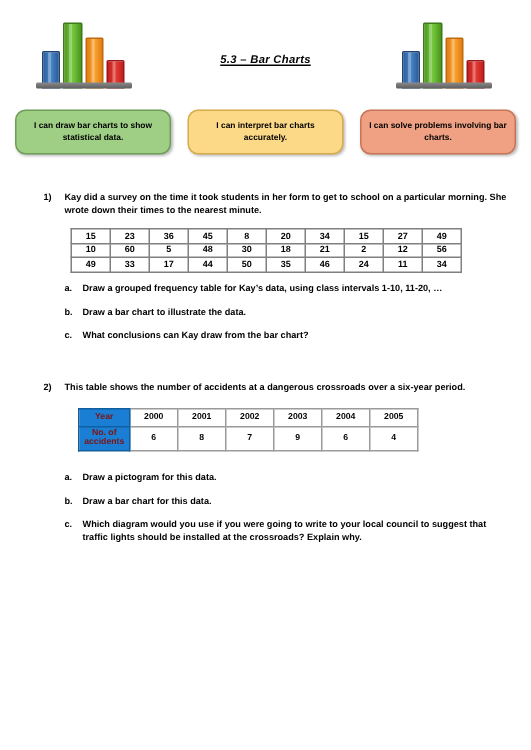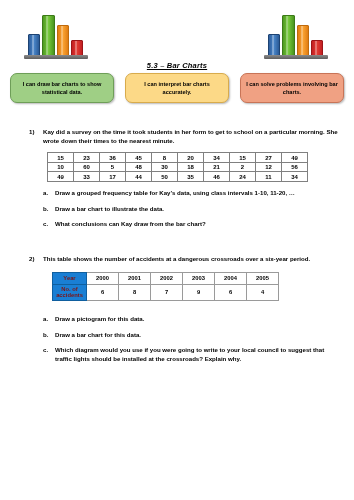--- a/index.html
+++ b/index.html
@@ -75,21 +75,21 @@
     width: 64px;
     height: 4px;
     background: linear-gradient(to bottom,#8a8a8a,#5e5e5e);
     border-radius: 1px;
   }
 
   .doc-title {
     position: absolute;
     left: 0;
     right: 0;
-    top: 61px;
+    top: 35px;
     text-align: center;
     font-size: 7.5px;
     font-weight: bold;
     font-style: italic;
     text-decoration: underline;
     letter-spacing: 0.2px;
   }
 
   
   .objectives {

